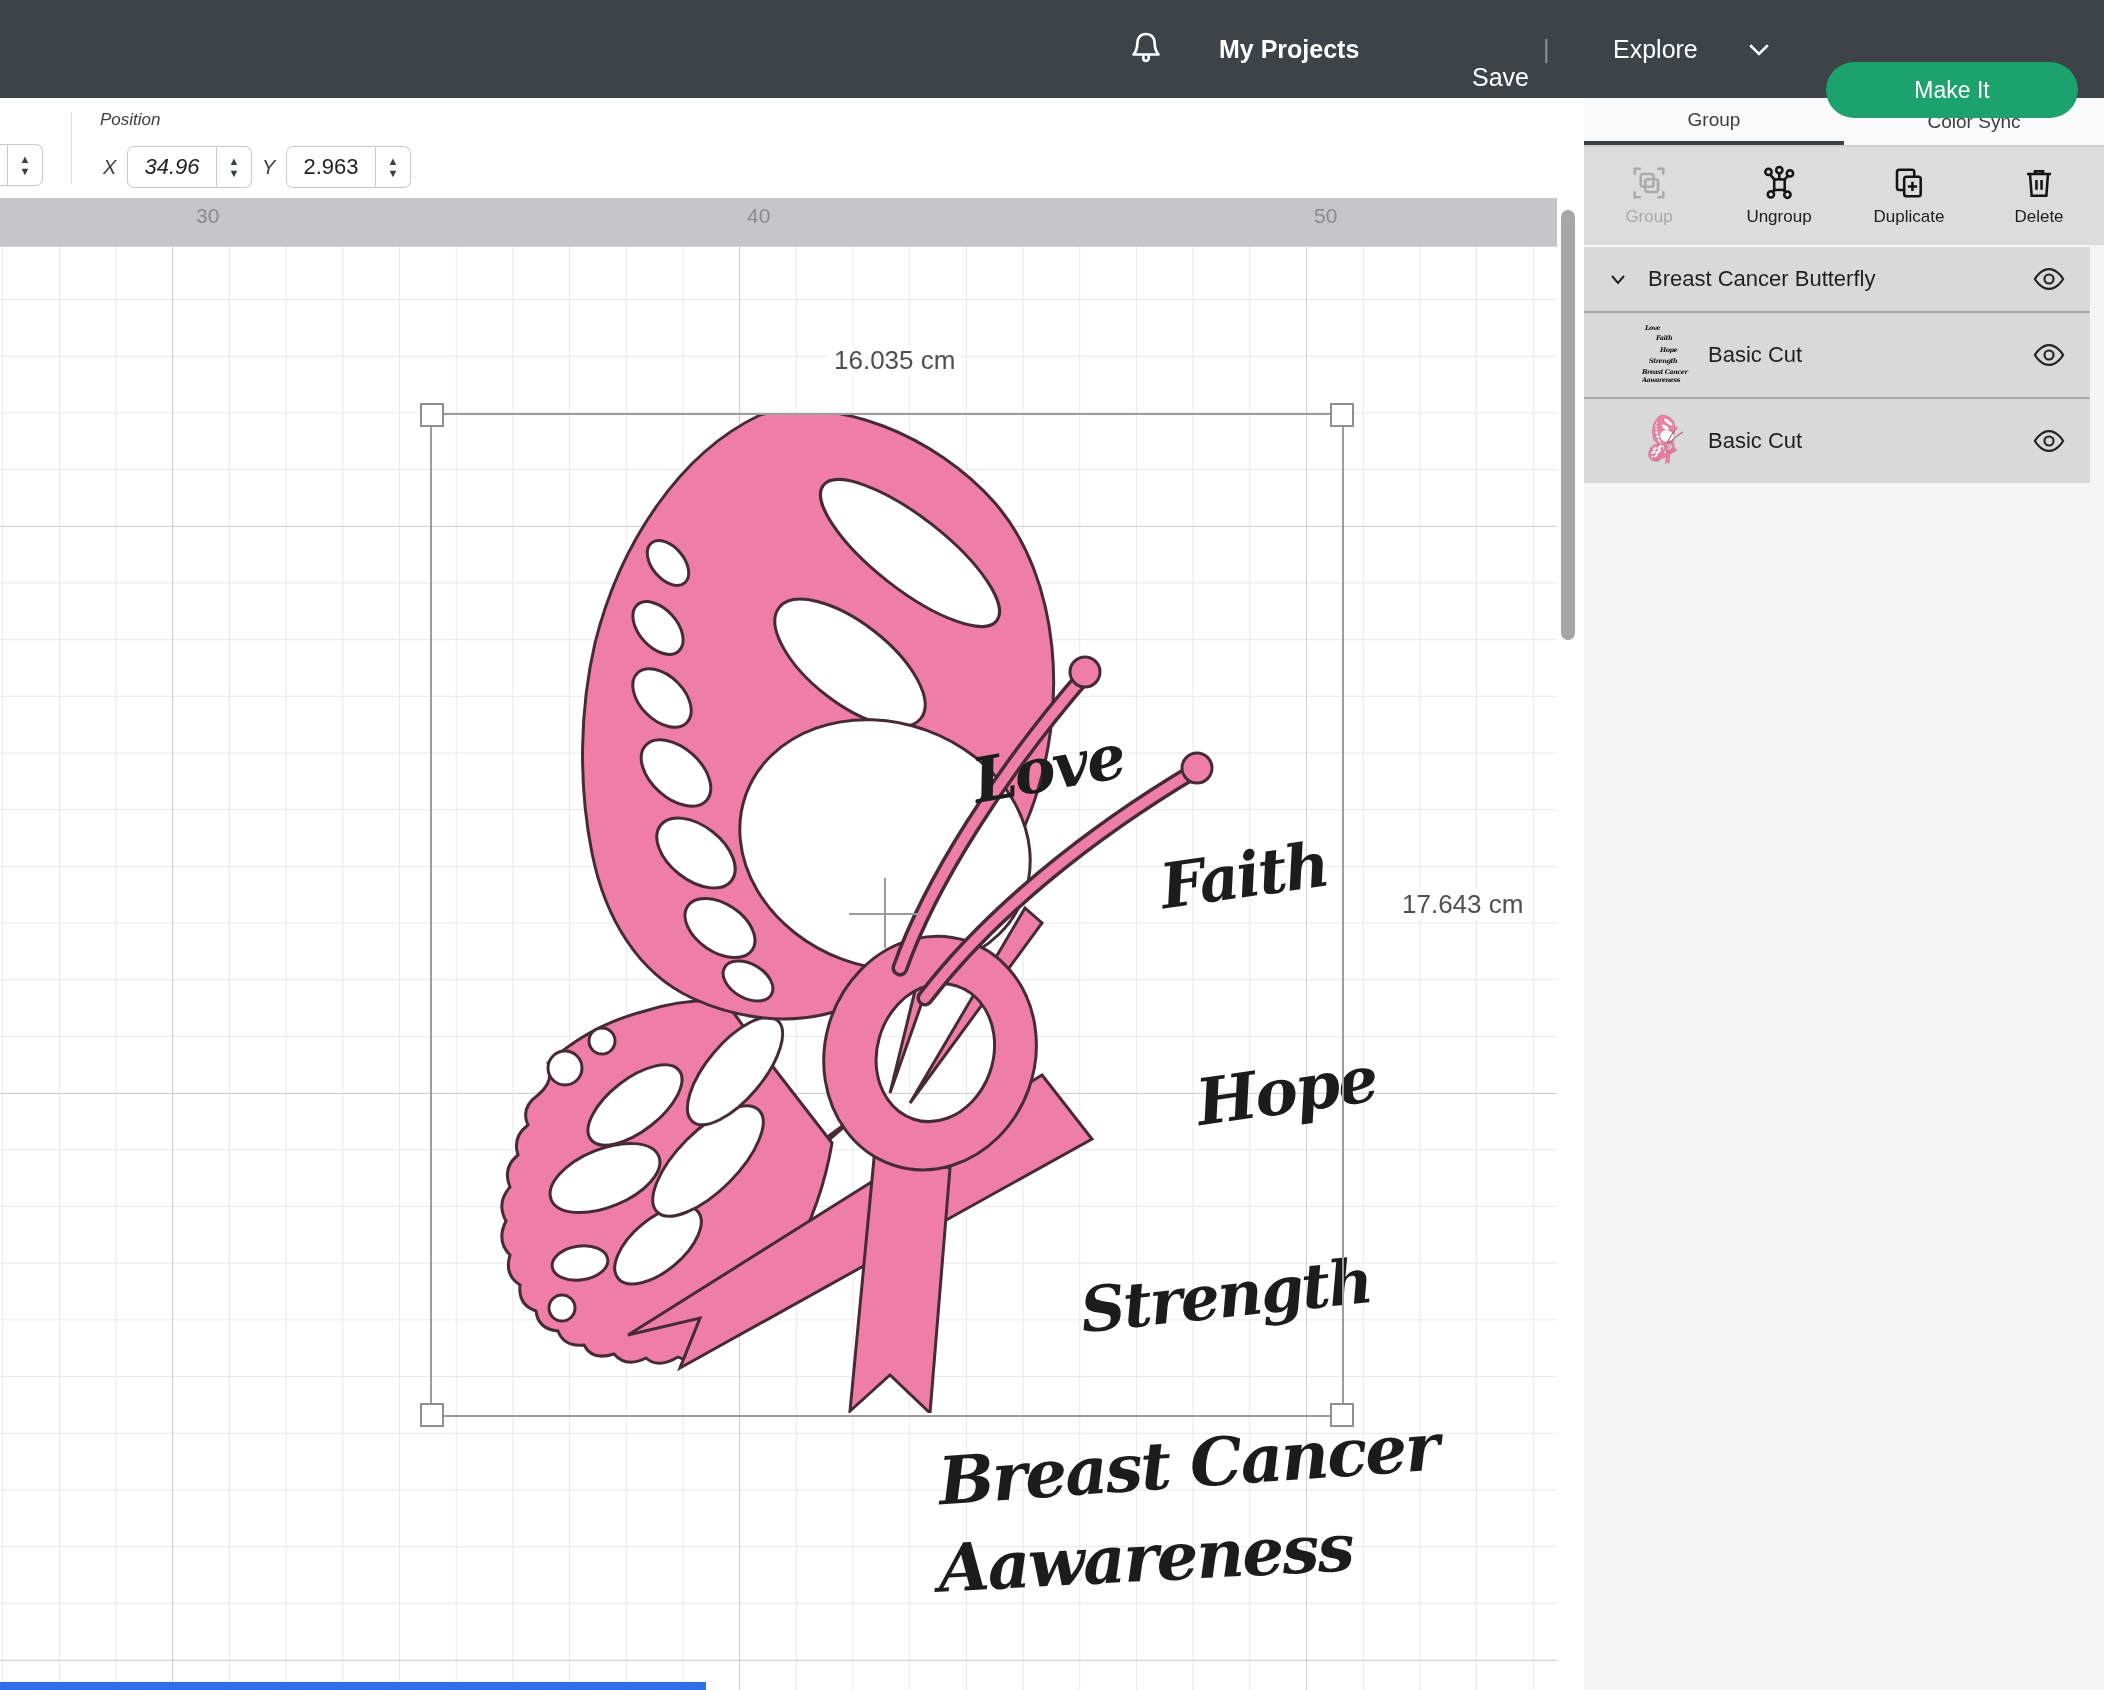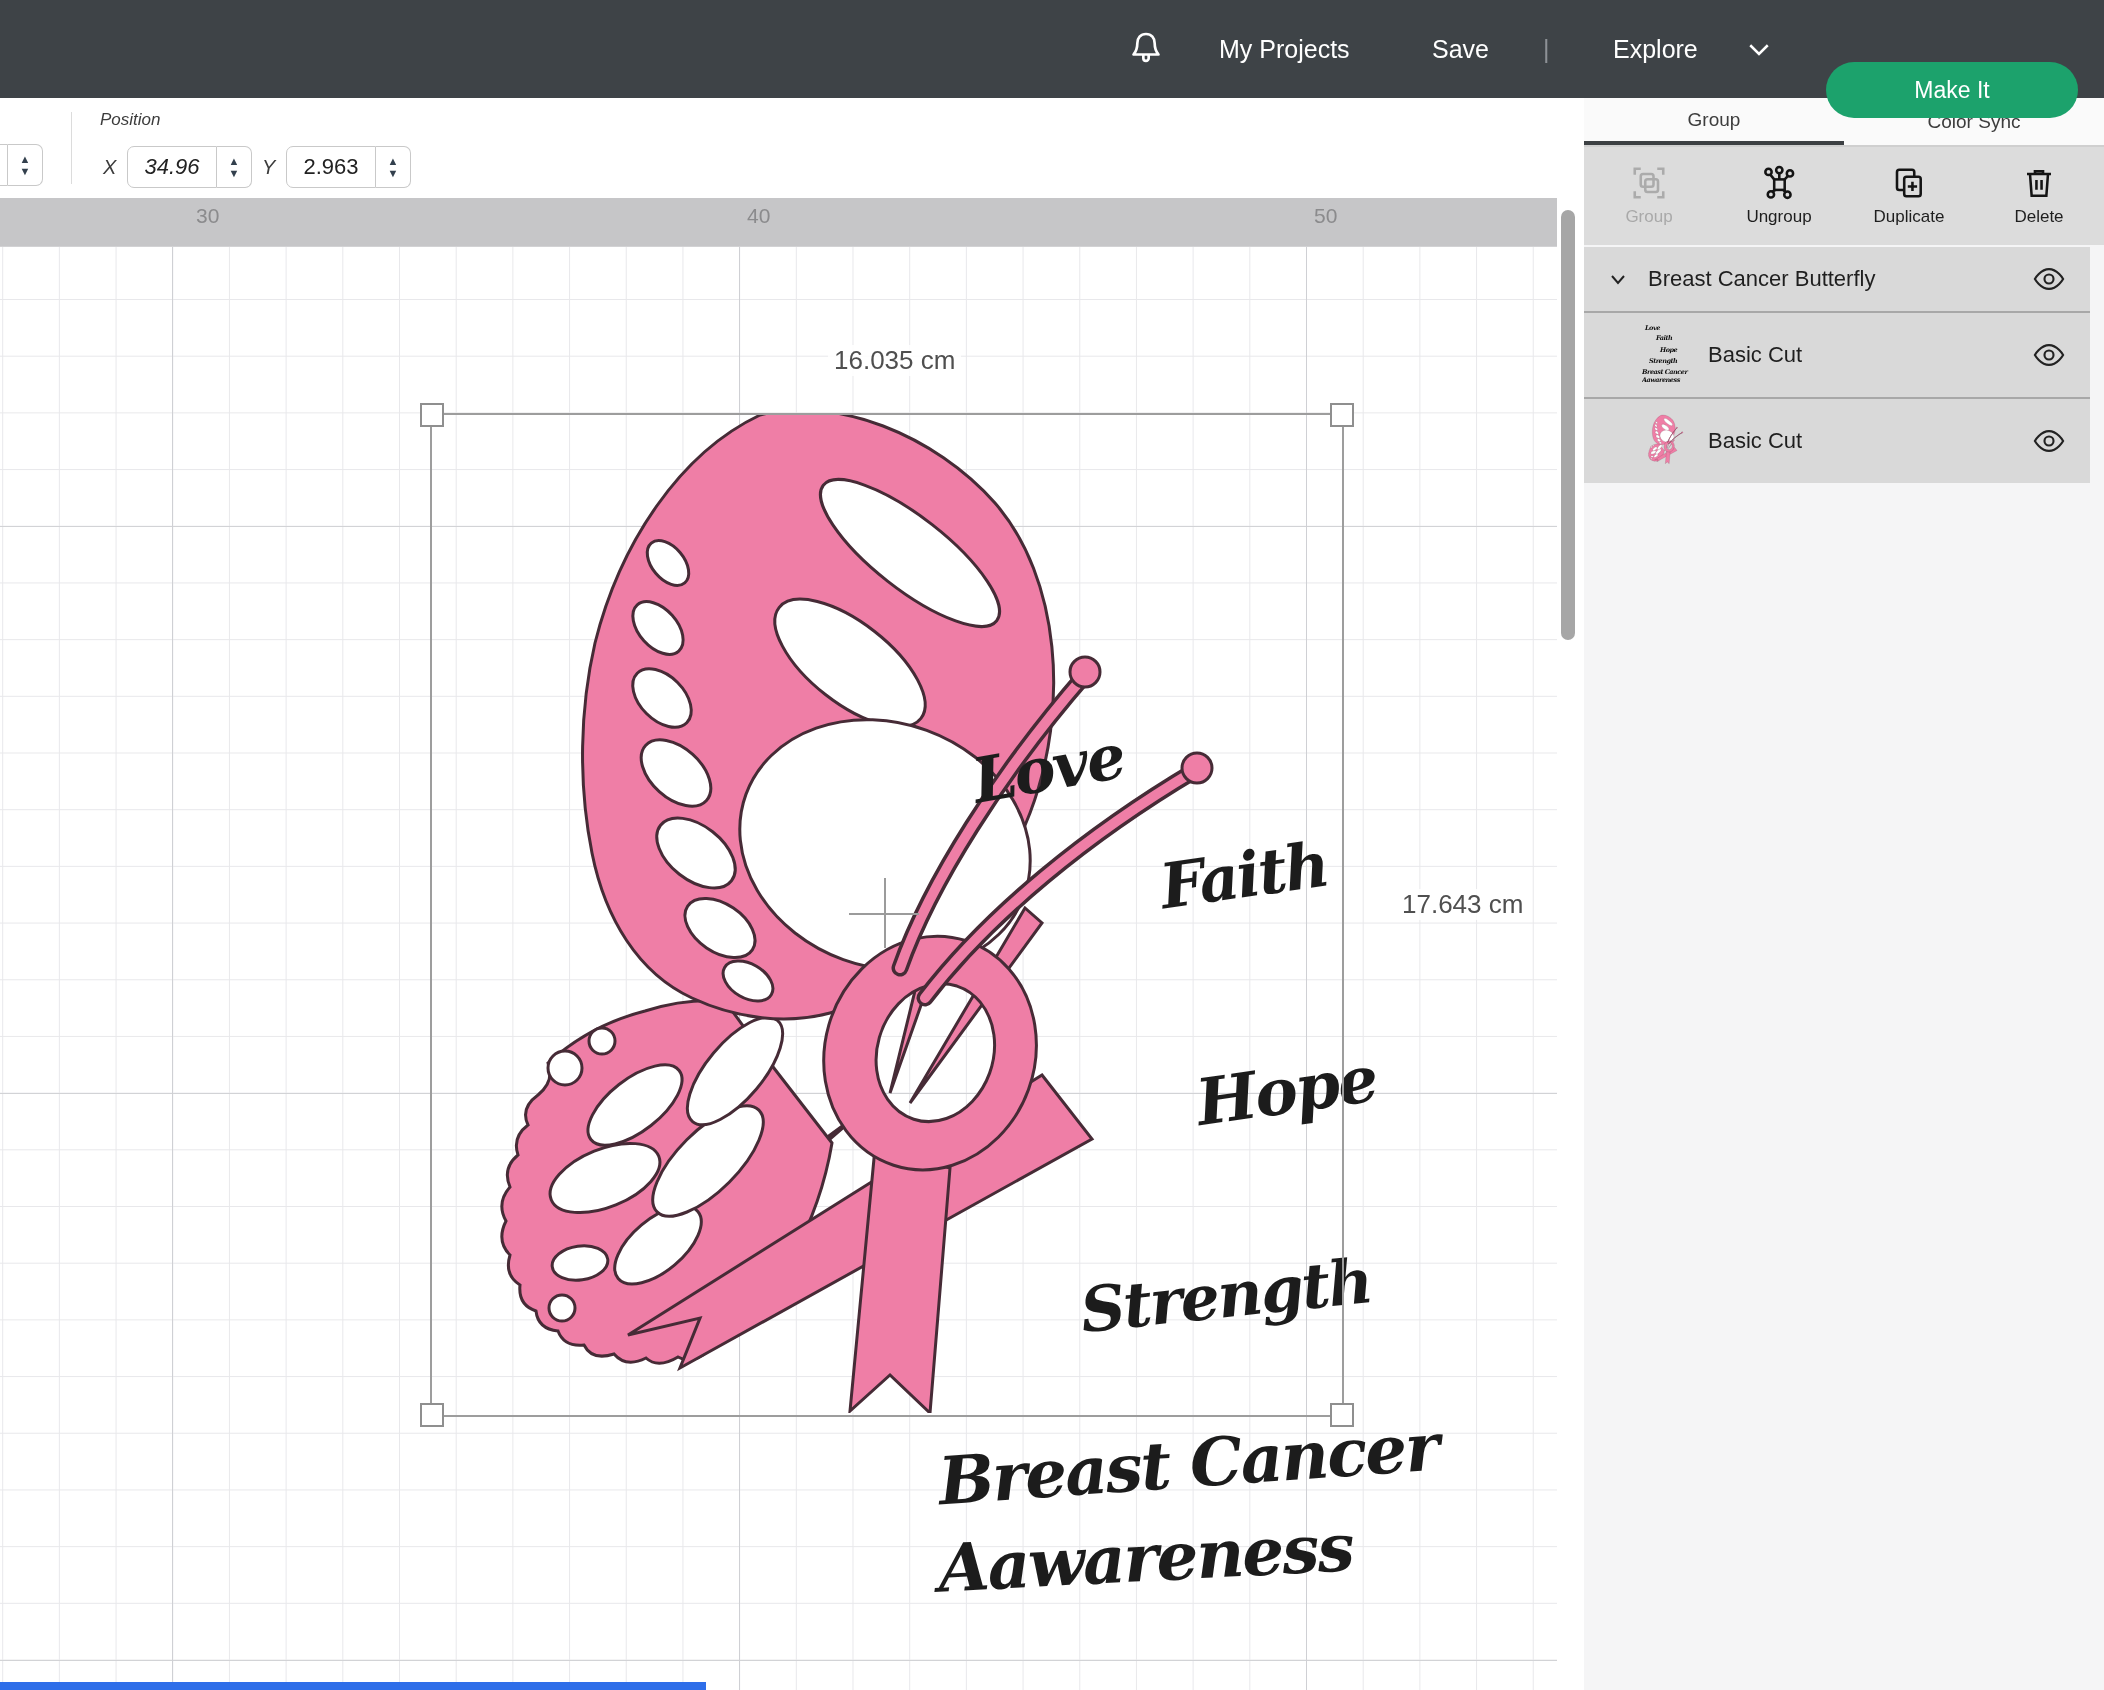--- a/index.html
+++ b/index.html
@@ -66,22 +66,22 @@
 </head>
 <body>
 
 <div id="topbar">
   <span class="topnav-item" style="left:1126px;">
     <svg class="icon" width="40" height="44" viewBox="0 0 24 24" fill="none" stroke="#fff" stroke-width="1.6" stroke-linejoin="round">
       <path d="M12 3c-3.3 0-5.2 2.5-5.2 5.5 0 4-1.3 5.6-2.3 6.8h15c-1-1.2-2.3-2.8-2.3-6.8C17.2 5.5 15.3 3 12 3z"></path>
       <path d="M10.4 15.3v2.2a1.6 1.6 0 0 0 3.2 0v-2.2"></path>
     </svg>
   </span>
-  <span class="topnav-item" style="left:1219px;">My Projects</span>
-  <span class="topnav-item" style="left:1432px;">Save</span>
+  <span class="topnav-item" style="left:1219px;font-weight:bold;">My Projects</span>
+  <span class="topnav-item" style="left:1472px;margin-top:28px;">Save</span>
   <span class="topnav-item" style="left:1543px;color:#8d9196;">|</span>
   <span class="topnav-item" style="left:1613px;">Explore</span>
   <span class="topnav-item" style="left:1744px;">
     <svg class="icon" width="30" height="30" viewBox="0 0 24 24" fill="none" stroke="#fff" stroke-width="2">
         <polyline points="5,9 12,16 19,9"></polyline>
       </svg>
   </span>
   <button id="makeit">Make It</button>
 </div>
 

